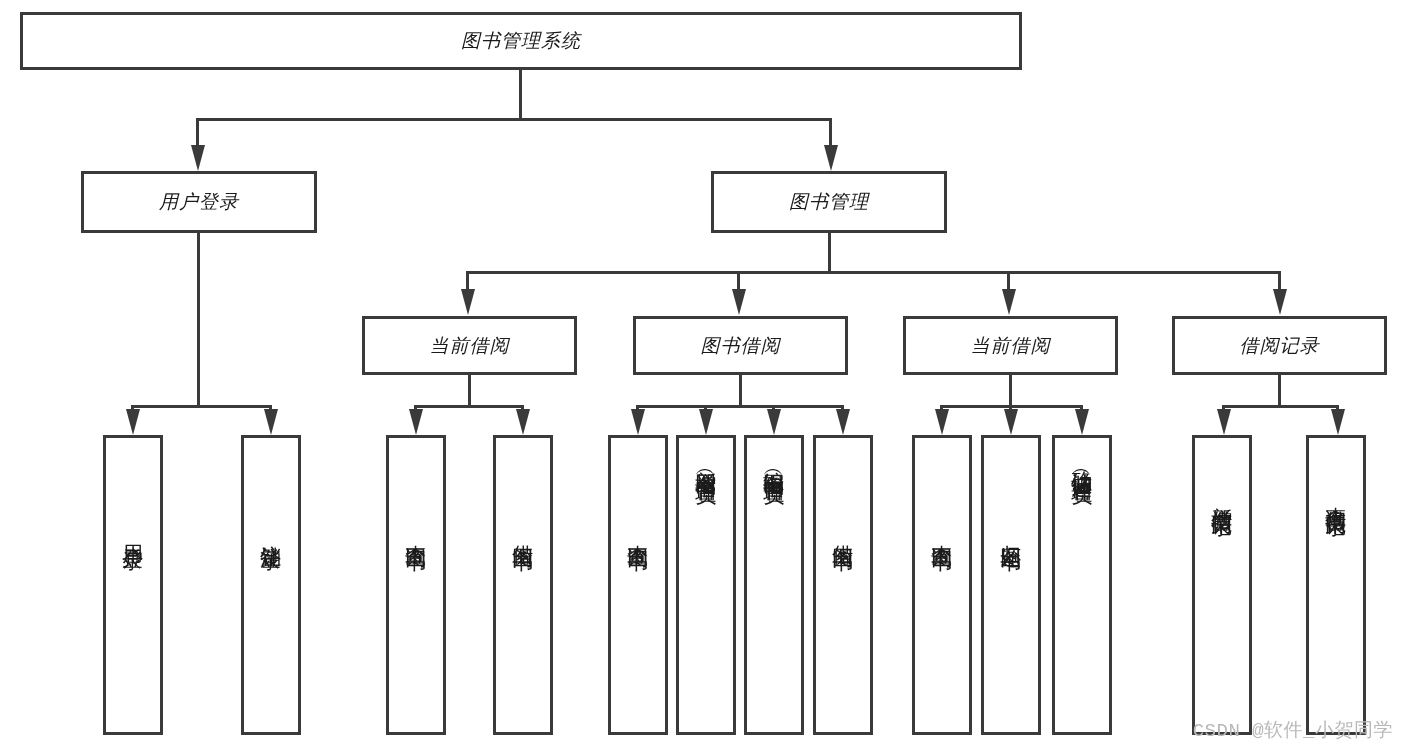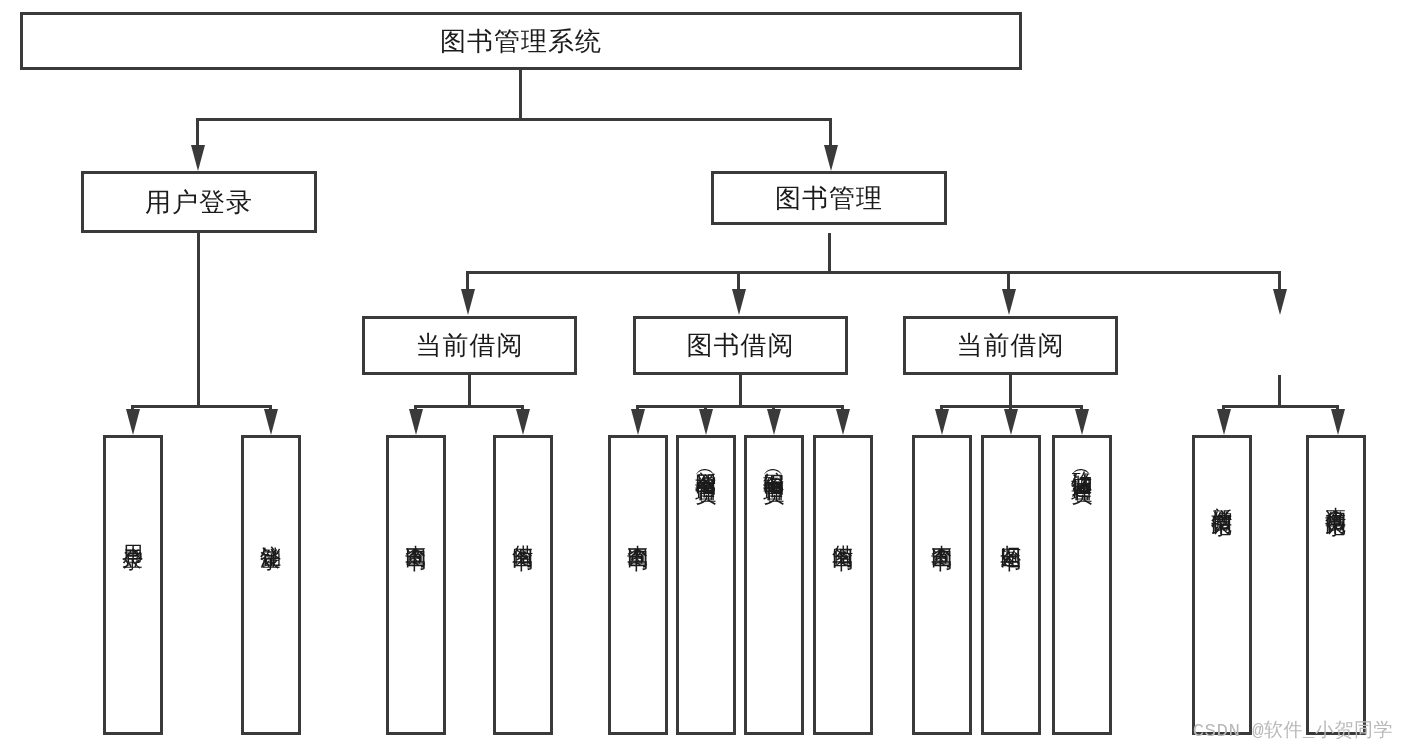--- a/index.html
+++ b/index.html
@@ -20,22 +20,23 @@
     position: absolute;
     box-sizing: border-box;
     border: 3px solid #3a3a3a;
     background: #ffffff;
     display: flex;
     align-items: center;
     justify-content: center;
     color: #1b1b1b;
   }
   .node.horiz {
-    font-size: 26px;
+    font-size: 19px;
     letter-spacing: 1px;
+    font-style: italic;
   }
   .node.vert {
     font-size: 21px;
     padding: 14px 0;
     align-items: flex-start;
   }
   .node.vert .vtext {
     writing-mode: vertical-rl;
     text-orientation: upright;
     line-height: 1.30;
@@ -92,21 +93,21 @@
   <div class="hline" style="left:196px; top:118px; width:636px;"></div>
 
   <div class="vline" style="left:196px; top:118px; height:28px;"></div>
   <div class="arrow" style="left:191px; top:145px;"></div>
   <div class="vline" style="left:829px; top:118px; height:28px;"></div>
   <div class="arrow" style="left:824px; top:145px;"></div>
 
   <div class="node horiz" style="left:81px; top:171px; width:236px; height:62px;">
     <span>用户登录</span>
   </div>
-  <div class="node horiz" style="left:711px; top:171px; width:236px; height:54px;">
+  <div class="node horiz" style="left:711px; top:171px; width:236px; height:62px;">
     <span>图书管理</span>
   </div>
 
   <div class="vline" style="left:197px; top:233px; height:174px;"></div>
   <div class="hline" style="left:131px; top:405px; width:140px;"></div>
   <div class="vline" style="left:131px; top:405px; height:6px;"></div>
   <div class="arrow" style="left:126px; top:409px;"></div>
   <div class="vline" style="left:269px; top:405px; height:6px;"></div>
   <div class="arrow" style="left:264px; top:409px;"></div>
 
@@ -123,20 +124,23 @@
 
   <div class="node horiz" style="left:362px; top:316px; width:215px; height:59px;">
     <span>当前借阅</span>
   </div>
   <div class="node horiz" style="left:633px; top:316px; width:215px; height:59px;">
     <span>图书借阅</span>
   </div>
   <div class="node horiz" style="left:903px; top:316px; width:215px; height:59px;">
     <span>当前借阅</span>
   </div>
+  <div class="node horiz" style="left:1172px; top:316px; width:215px; height:59px;">
+    <span>借阅记录</span>
+  </div>
 
   <div class="vline" style="left:468px; top:375px; height:32px;"></div>
   <div class="hline" style="left:414px; top:405px; width:110px;"></div>
   <div class="vline" style="left:414px; top:405px; height:6px;"></div>
   <div class="arrow" style="left:409px; top:409px;"></div>
   <div class="vline" style="left:521px; top:405px; height:6px;"></div>
   <div class="arrow" style="left:516px; top:409px;"></div>
 
   <div class="vline" style="left:739px; top:375px; height:32px;"></div>
   <div class="hline" style="left:636px; top:405px; width:208px;"></div>

